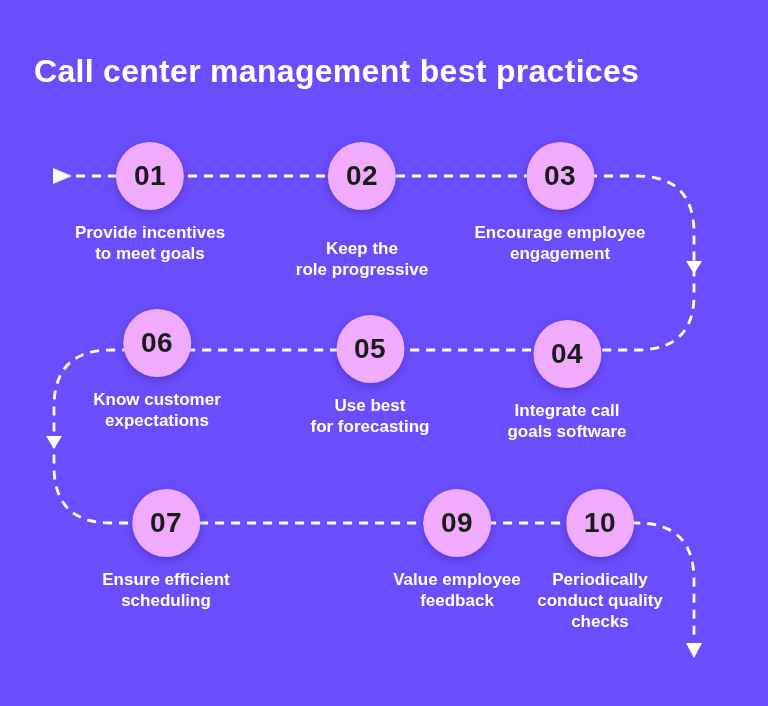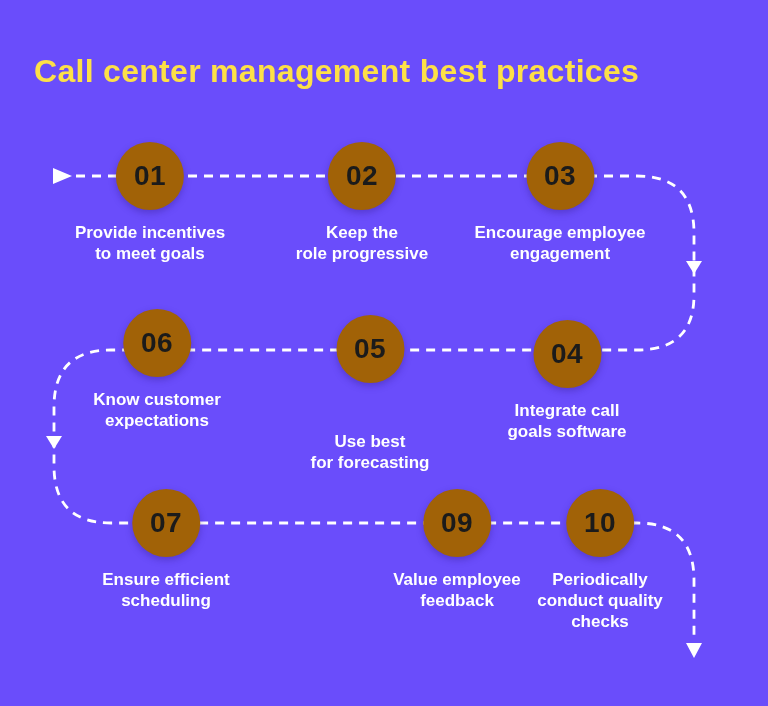--- a/index.html
+++ b/index.html
@@ -13,41 +13,41 @@
     font-family: "Liberation Sans", "DejaVu Sans", sans-serif;
   }
   .title {
     position: absolute;
     left: 34px;
     top: 52px;
     font-size: 32px;
     line-height: 38px;
     font-weight: 800;
     letter-spacing: 0.3px;
-    color: #fde047;
+    color: #ffffff;
   }
   .flow-svg {
     position: absolute;
     left: 0; top: 0;
     width: 768px; height: 706px;
     z-index: 1;
   }
   .step {
     position: absolute;
     z-index: 2;
     display: flex;
     flex-direction: column;
     align-items: center;
     transform: translateX(-50%);
   }
   .circle {
     width: 68px;
     height: 68px;
     border-radius: 50%;
-    background: #a16207;
+    background: #f0abfc;
     display: flex;
     align-items: center;
     justify-content: center;
     box-shadow: 0 3px 7px rgba(47, 22, 130, 0.35);
   }
   .circle span {
     font-size: 28px;
     font-weight: 700;
     color: #1B1B1B;
     letter-spacing: 0.5px;
@@ -57,25 +57,25 @@
     font-size: 17px;
     line-height: 21px;
     font-weight: 700;
     color: #ffffff;
     text-align: center;
     white-space: pre-line;
     width: max-content;
   }
   
   .pos-01 { left: 150px; top: 142px; }
-  .pos-02 { left: 362px; top: 142px; }
+  .pos-02 { left: 362px; top: 142px; gap: 16px; }
   .pos-03 { left: 560px; top: 142px; align-items: center; }
   
   .pos-06 { left: 157px; top: 309px; }
-  .pos-05 { left: 370px; top: 315px; gap: 36px; }
+  .pos-05 { left: 370px; top: 315px; }
   .pos-04 { left: 567px; top: 320px; }
   
   .pos-07 { left: 138px; top: 489px; margin-left: 28px; }
   .pos-08 { left: 298px; top: 489px; }
   .pos-09 { left: 457px; top: 489px; }
   .pos-10 { left: 600px; top: 489px; }
 </style>
 </head>
 <body>
 

